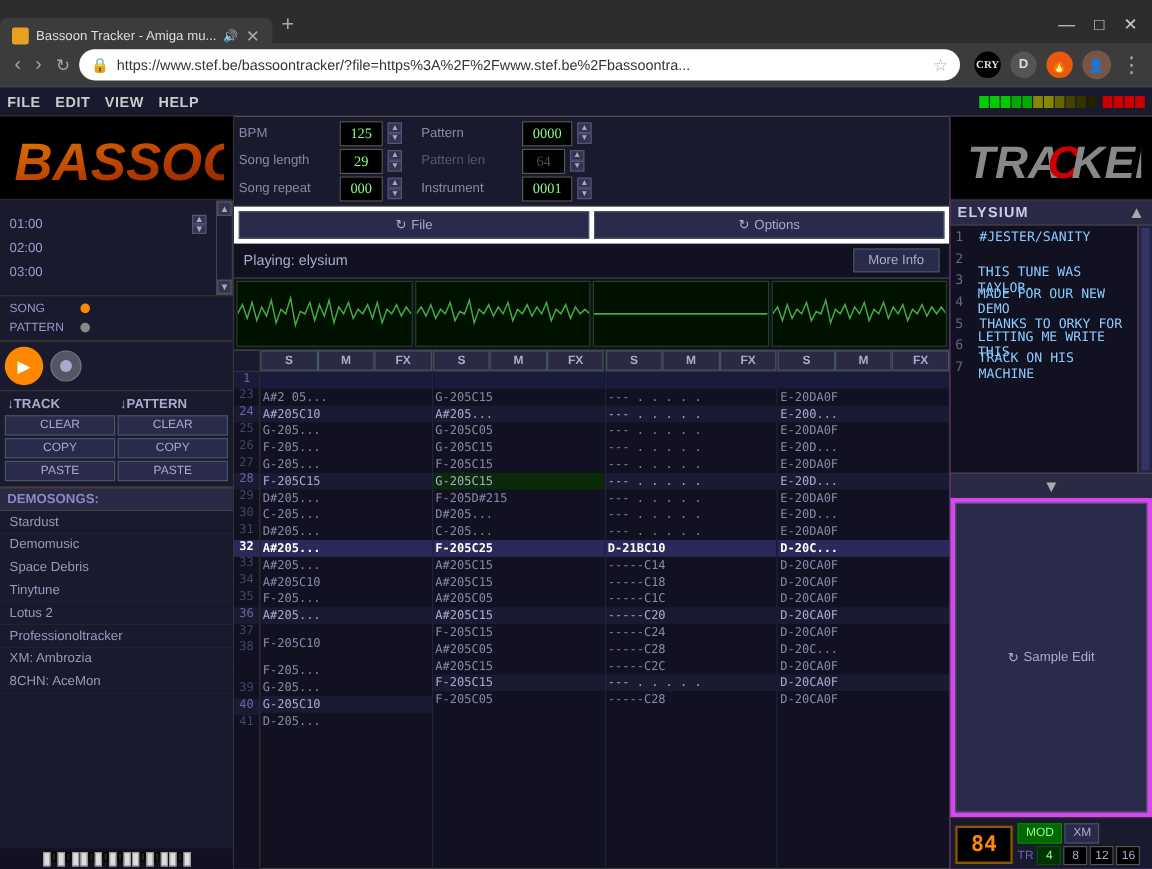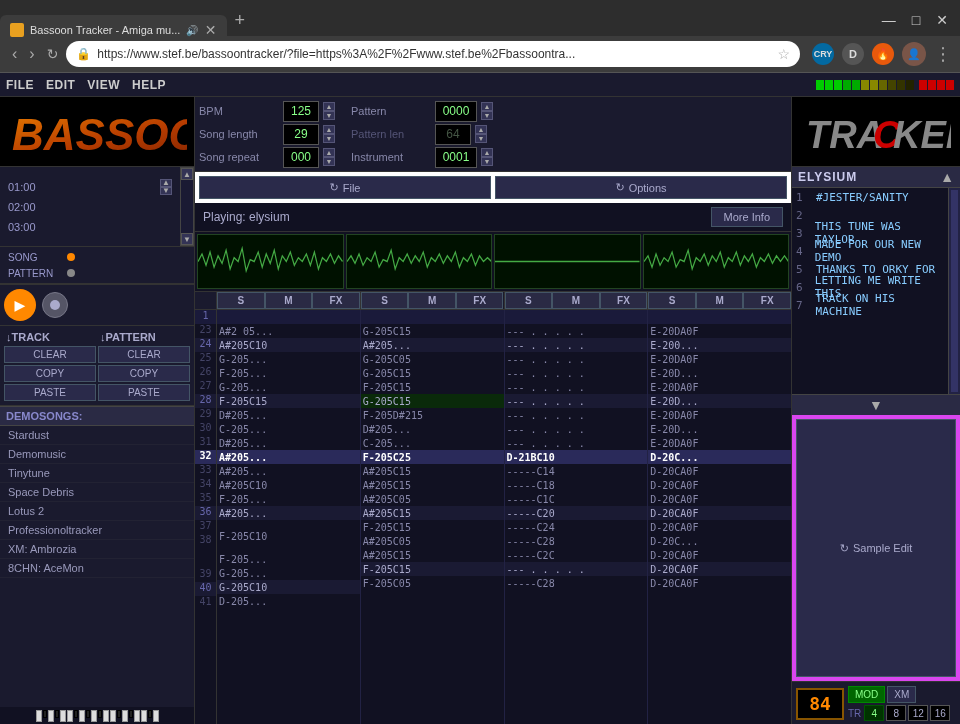--- a/index.html
+++ b/index.html
@@ -123,21 +123,21 @@
       height: 22px;
       border-radius: 50%;
       display: flex;
       align-items: center;
       justify-content: center;
       cursor: pointer;
       font-size: 11px;
       color: #ddd;
       font-weight: bold;
     }
-    .toolbar-icon.blue { background: #0369a1; }
+    .toolbar-icon.blue { background: #000000; font-family: Liberation Serif, serif; }
     .toolbar-icon.orange { background: #e8590c; }
     .avatar {
       width: 24px;
       height: 24px;
       border-radius: 50%;
       background: #795548;
       color: white;
       display: flex;
       align-items: center;
       justify-content: center;
@@ -388,21 +388,21 @@
     .ctrl-label {
       color: #8888aa;
       font-size: 11px;
       width: 80px;
     }
     .ctrl-value {
       background: #000;
       border: 1px solid #555;
       color: #88ff88;
       font-size: 12px;
-      font-family: Liberation Sans, sans-serif;
+      font-family: Liberation Serif, serif;
       width: 36px;
       height: 21px;
       display: flex;
       align-items: center;
       justify-content: center;
     }
     .ctrl-updown {
       display: flex;
       flex-direction: column;
     }
@@ -750,22 +750,22 @@
           <button class="tp-btn" style="background:#2a2a4a;border:1px solid #445566;color:#aaaacc;font-size:10px;padding:2px 4px;cursor:pointer;">CLEAR</button>
           <button class="tp-btn" style="background:#2a2a4a;border:1px solid #445566;color:#aaaacc;font-size:10px;padding:2px 4px;cursor:pointer;">COPY</button>
           <button class="tp-btn" style="background:#2a2a4a;border:1px solid #445566;color:#aaaacc;font-size:10px;padding:2px 4px;cursor:pointer;">PASTE</button>
         </div>
       </div>
 
       <div class="demosongs-label">DEMOSONGS:</div>
       <div>
         <div class="demosong-item">Stardust</div>
         <div class="demosong-item">Demomusic</div>
+        <div class="demosong-item">Space Debris</div>
         <div class="demosong-item">Tinytune</div>
-        <div class="demosong-item">Space Debris</div>
         <div class="demosong-item">Lotus 2</div>
         <div class="demosong-item">Professionoltracker</div>
         <div class="demosong-item">XM: Ambrozia</div>
         <div class="demosong-item">8CHN: AceMon</div>
       </div>
 
       <div class="piano-area" style="margin-top:auto;">
         <div class="piano-keys">
           <div class="white-key"></div>
           <div class="black-key"></div>

